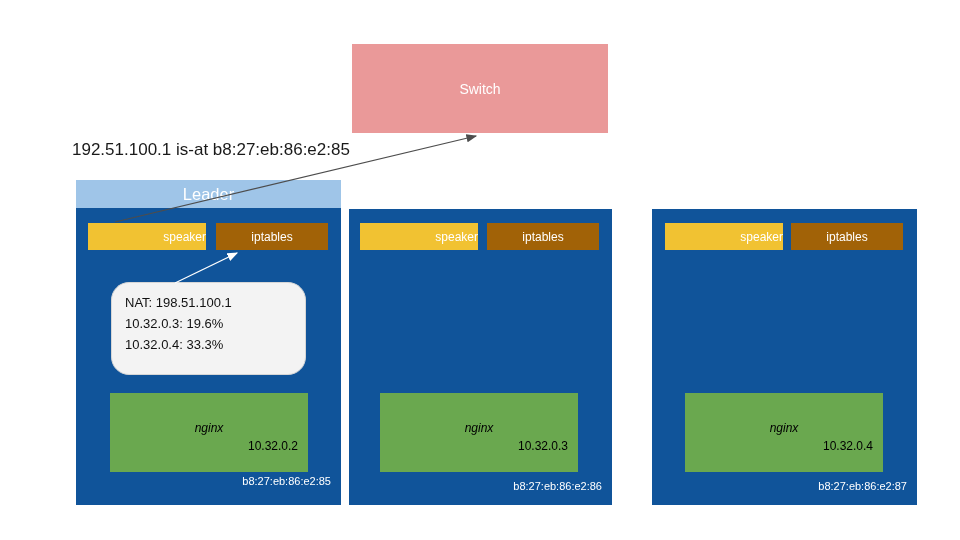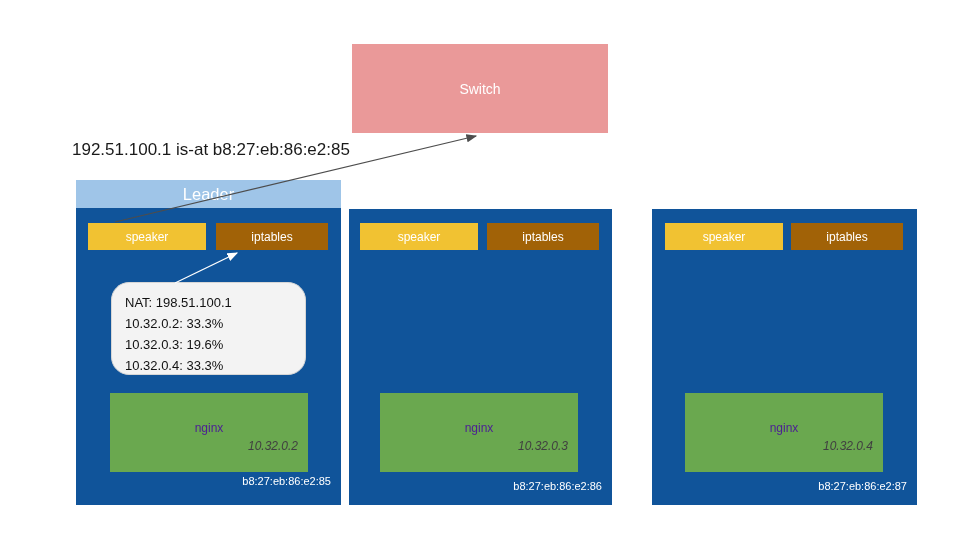--- a/index.html
+++ b/index.html
@@ -26,25 +26,25 @@
     position:absolute;left:0;top:0;width:100%;height:28px;background:#9fc5e8;
     color:#ffffff;font-size:16.5px;display:flex;align-items:center;justify-content:center;
   }
   #node-1 .node-body{position:absolute;left:0;top:28px;width:100%;height:297px;background:#10549a;}
   #node-2{left:349px;top:209px;width:263px;height:296px;}
   #node-3{left:652px;top:209px;width:265px;height:296px;}
   .pod{
     position:absolute;height:27px;display:flex;align-items:center;justify-content:center;
     color:#ffffff;font-size:12px;
   }
-  .pod.speaker{background:#f1c232;width:118px;}
+  .pod.speaker{background:#f1c232;width:118px;justify-content:flex-end;}
   .pod.iptables{background:#a16207;width:112px;}
   .nginx-box{position:absolute;width:198px;height:79px;background:#6aa84f;}
-  .nginx-label{position:absolute;top:28px;left:0;width:100%;text-align:center;color:#4c1d95;font-size:12px;}
-  .nginx-ip{position:absolute;top:46px;right:10px;color:#404040;font-size:12px;font-style:italic;}
+  .nginx-label{position:absolute;top:28px;left:0;width:100%;text-align:center;color:#000000;font-size:12px;font-style:italic;}
+  .nginx-ip{position:absolute;top:46px;right:10px;color:#000000;font-size:12px;}
   .mac{position:absolute;right:10px;bottom:13px;color:#ffffff;font-size:11px;}
   
   #nat-callout{
     position:absolute;left:35px;top:102px;width:195px;height:93px;
     background:#f3f3f3;border:1px solid #d6d6d6;border-radius:18px;
     box-sizing:border-box;padding:9px 0 0 13px;
     color:#111111;font-size:13px;line-height:21px;
   }
   #nat-callout div{white-space:nowrap;}
   
@@ -67,21 +67,20 @@
     </div>
     <div class="node-body"></div>
     <div class="pod speaker" style="left:12px;top:43px;">
       <span>speaker</span>
     </div>
     <div class="pod iptables" style="left:140px;top:43px;">
       <span>iptables</span>
     </div>
     <div id="nat-callout">
       <div>NAT: 198.51.100.1</div>
-      <div>10.32.0.2: 33.3%</div>
       <div>10.32.0.3: 19.6%</div>
       <div>10.32.0.4: 33.3%</div>
     </div>
     <div class="nginx-box" style="left:34px;top:213px;">
       <div class="nginx-label">nginx</div>
       <div class="nginx-ip">10.32.0.2</div>
     </div>
     <div class="mac">b8:27:eb:86:e2:85</div>
   </div>
 

